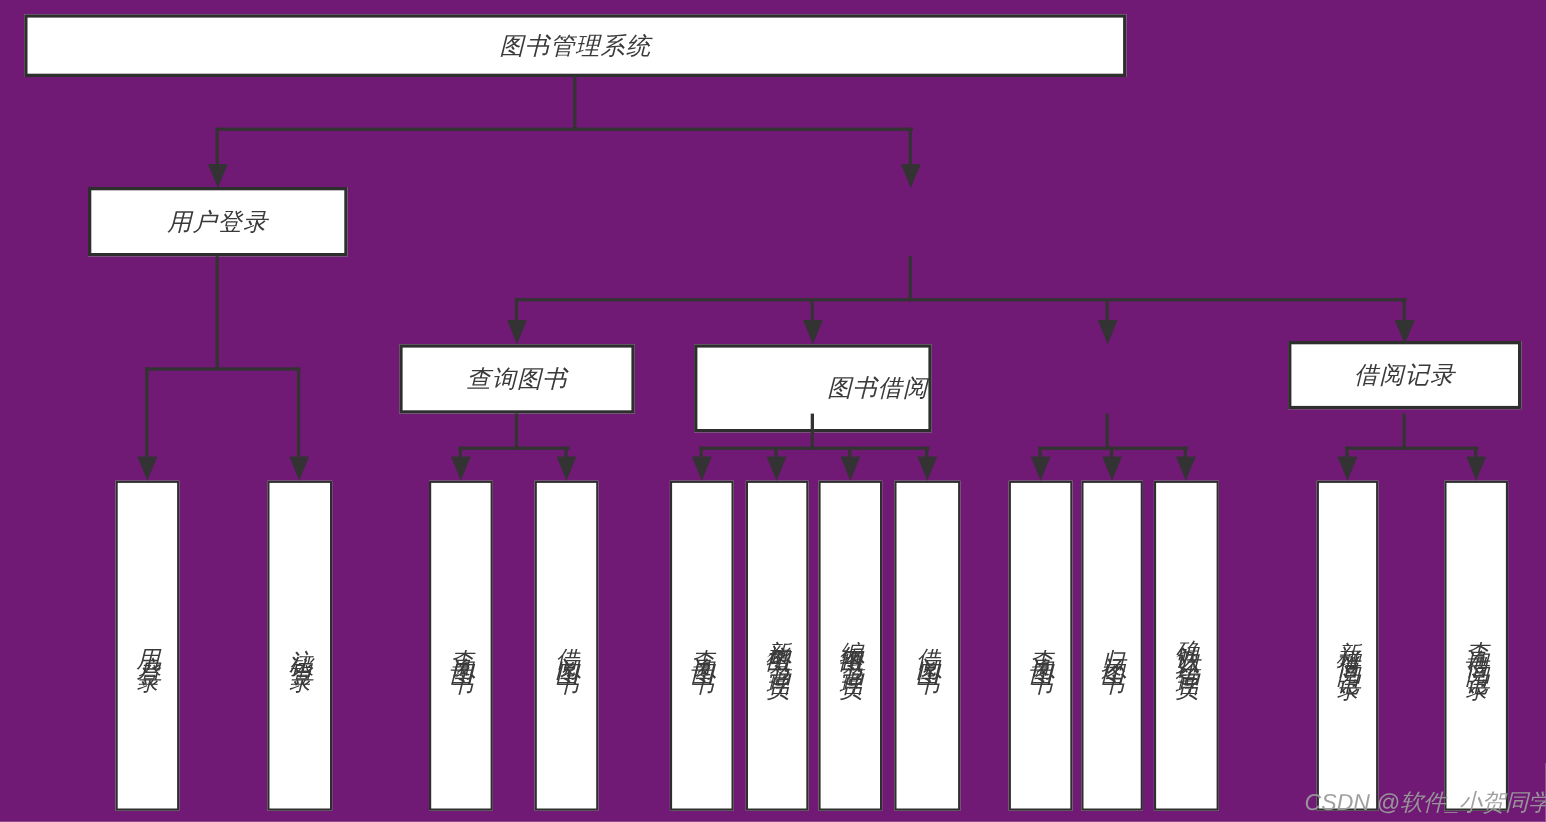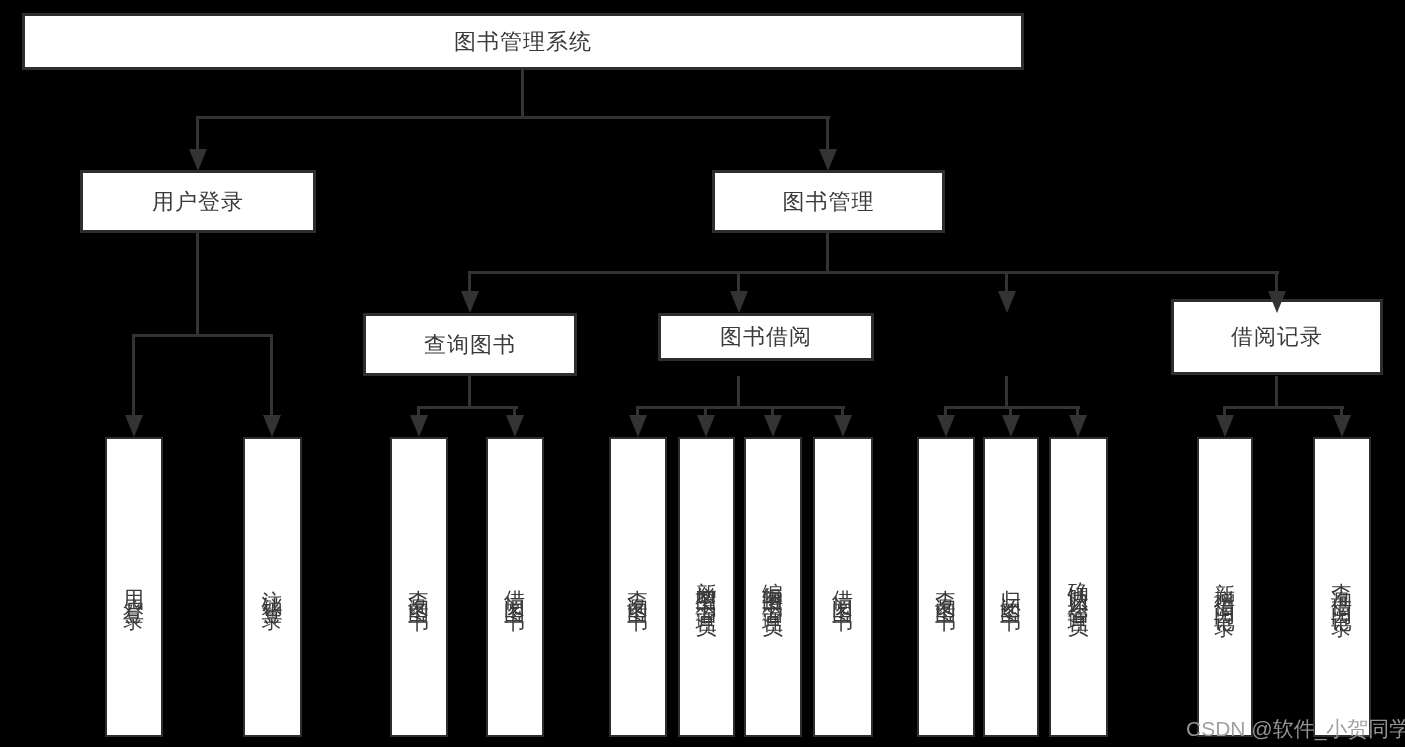--- a/index.html
+++ b/index.html
@@ -4,22 +4,23 @@
 <style>
   html, body { margin: 0; padding: 0; }
   body {
     font-family: "Liberation Sans", "DejaVu Sans", sans-serif;
     background: #ffffff;
   }
   #canvas {
     position: relative;
     width: 1405px;
     height: 747px;
-    background: #000000;
+    background: #701a75;
     overflow: hidden;
+    font-style: italic;
   }
   .box {
     position: absolute;
     box-sizing: border-box;
     background: #ffffff;
     border: 3px solid #2e2e2e;
     display: flex;
     align-items: center;
     justify-content: center;
     color: #3a3a3a;
@@ -75,31 +76,28 @@
 
 <div id="canvas">
 
   <div class="box" style="left:22px; top:13px; width:1002px; height:57px;">
     <span class="hlabel">图书管理系统</span>
   </div>
 
   <div class="box" style="left:80px; top:170px; width:236px; height:63px;">
     <span class="hlabel">用户登录</span>
   </div>
-  <div class="box" style="left:712px; top:170px; width:233px; height:63px;">
-    <span class="hlabel">图书管理</span>
-  </div>
 
   <div class="box" style="left:363px; top:313px; width:214px; height:63px;">
     <span class="hlabel">查询图书</span>
   </div>
-  <div class="box" style="left:658px; top:313px; width:216px; height:48px;">
+  <div class="box" style="left:631px; top:313px; width:216px; height:80px;justify-content:flex-end;">
     <span class="hlabel">图书借阅</span>
   </div>
-  <div class="box" style="left:1171px; top:299px; width:212px; height:76px;text-align:right;">
+  <div class="box" style="left:1171px; top:310px; width:212px; height:62px;text-align:right;">
     <span class="hlabel">借阅记录</span>
   </div>
 
   <div class="box leaf" style="left:105px; width:58px;">
     <span class="vtext">用户登录</span>
   </div>
   <div class="box leaf" style="left:243px; width:59px;">
     <span class="vtext">注销登录</span>
   </div>
 

